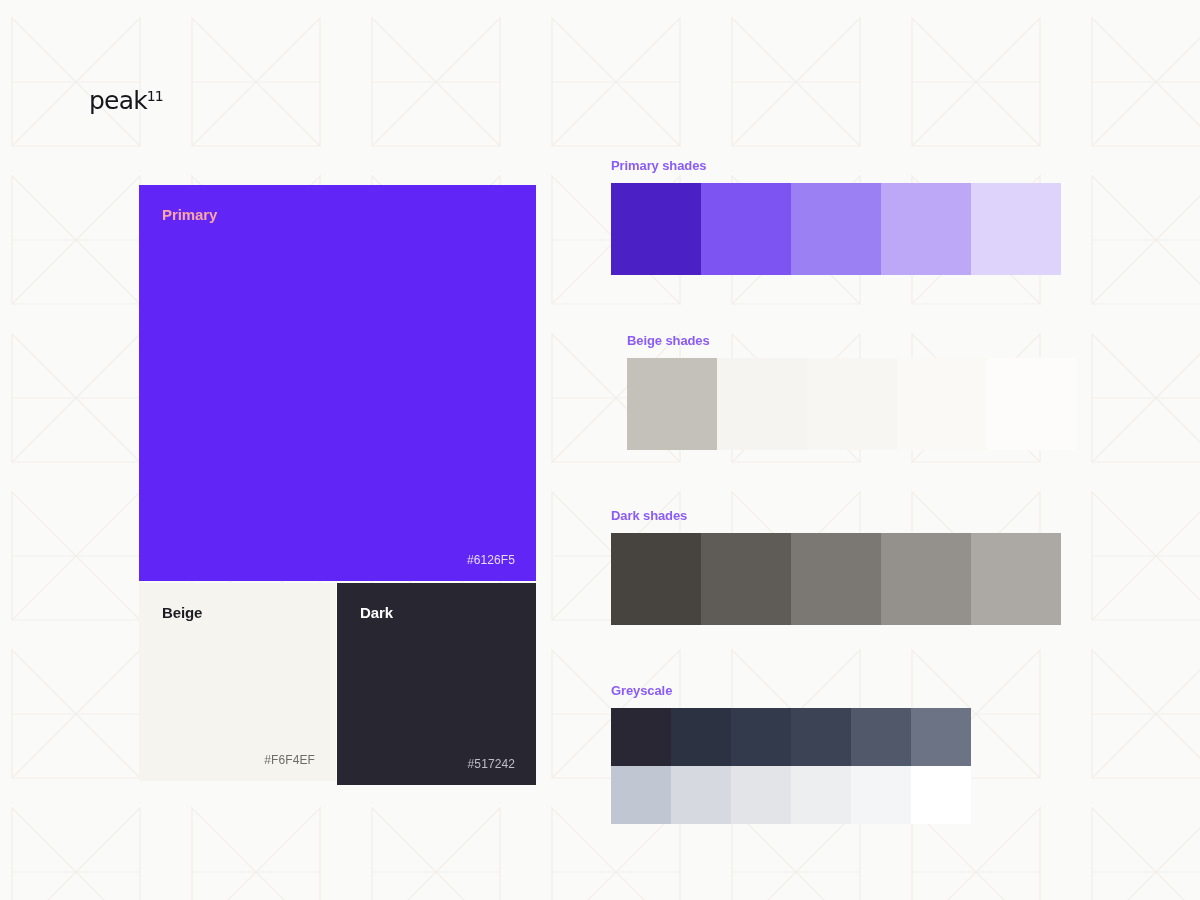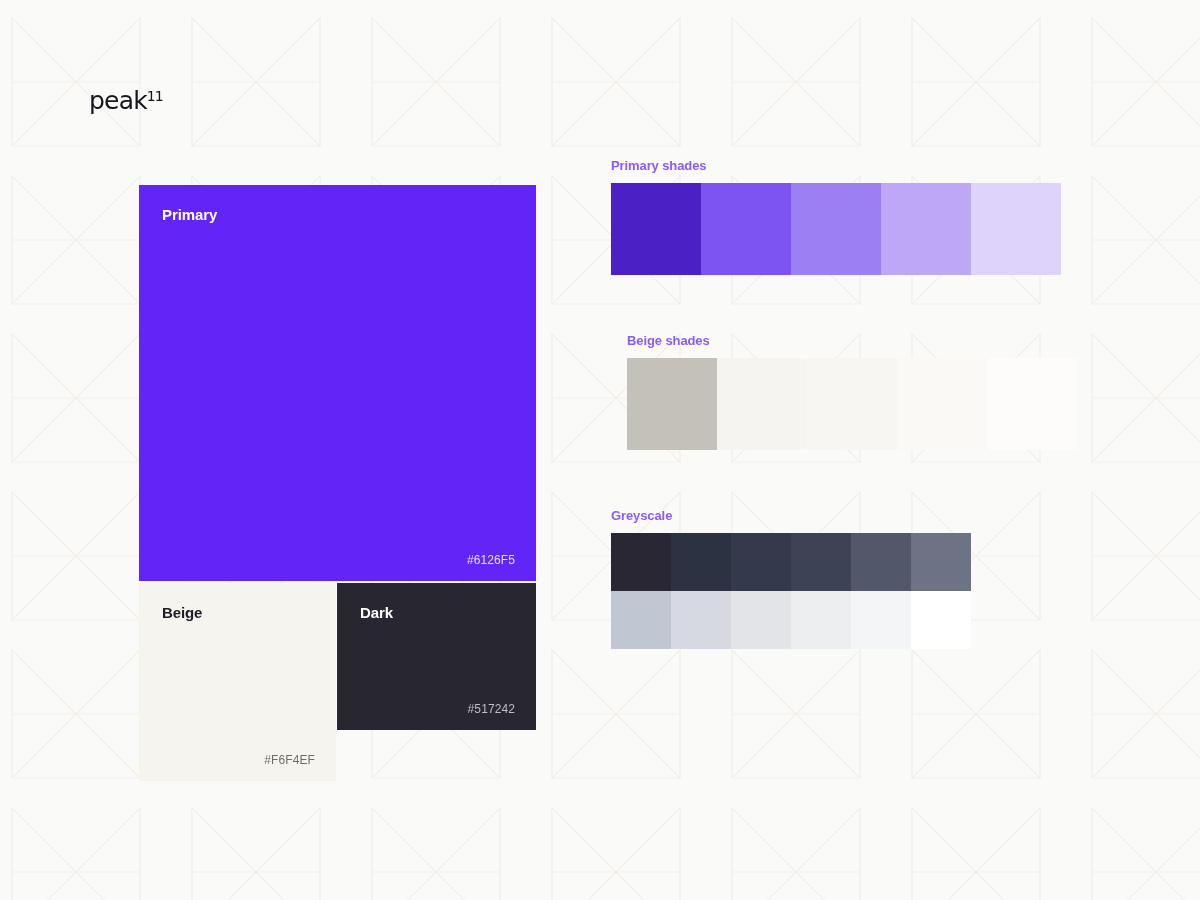--- a/index.html
+++ b/index.html
@@ -79,21 +79,21 @@
     font-size: 12px;
     font-weight: normal;
     letter-spacing: 0.1px;
   }
 
   #swatch-primary {
     width: 397px;
     height: 396px;
     background: #6126F5;
   }
-  #swatch-primary .sw-label { color: #ffffff; }
+  #swatch-primary .sw-label { color: #fca5a5; }
   #swatch-primary .sw-hex { color: #E6DBFF; }
 
   #bottom-row {
     position: relative;
     width: 397px;
     height: 198px;
     margin-top: 2px;
   }
   #swatch-beige {
     position: absolute;
@@ -104,21 +104,21 @@
     background: #F3F1EC;
   }
   #swatch-beige .sw-label { color: #1C1B22; }
   #swatch-beige .sw-hex { color: #6F6C68; }
 
   #swatch-dark {
     position: absolute;
     left: 198px;
     top: 0;
     width: 199px;
-    height: 147px;
+    height: 202px;
     background: #282731;
   }
   #swatch-dark .sw-label { color: #FFFFFF; }
   #swatch-dark .sw-hex { color: #BFBDC6; }
 
   
   #right-group {
     position: absolute;
     left: 611px;
     top: 158px;
@@ -215,20 +215,30 @@
     <div class="section-title">Beige shades</div>
     <div class="shade-row" id="row-beige">
         <div class="shade-cell" style="background: rgb(195, 193, 186);"></div>
         <div class="shade-cell" style="background: rgb(246, 244, 241);"></div>
         <div class="shade-cell" style="background: rgb(248, 246, 243);"></div>
         <div class="shade-cell" style="background: rgb(250, 249, 246);"></div>
         <div class="shade-cell" style="background: rgb(253, 252, 251);"></div>
       </div>
   </div>
 
+  <div class="section" id="sec-dark">
+    <div class="section-title">Dark shades</div>
+    <div class="shade-row" id="row-dark">
+        <div class="shade-cell" style="background: rgb(71, 68, 63);"></div>
+        <div class="shade-cell" style="background: rgb(95, 92, 88);"></div>
+        <div class="shade-cell" style="background: rgb(123, 120, 116);"></div>
+        <div class="shade-cell" style="background: rgb(148, 145, 140);"></div>
+        <div class="shade-cell" style="background: rgb(172, 169, 164);"></div>
+      </div>
+  </div>
 
   <div class="section" id="sec-grey">
     <div class="section-title">Greyscale</div>
     <div class="grey-grid" id="grid-grey">
         <div class="grey-row">
           <div class="grey-cell" style="background: rgb(40, 39, 51);"></div>
           <div class="grey-cell" style="background: rgb(44, 50, 66);"></div>
           <div class="grey-cell" style="background: rgb(51, 58, 75);"></div>
           <div class="grey-cell" style="background: rgb(59, 67, 84);"></div>
           <div class="grey-cell" style="background: rgb(80, 88, 105);"></div>

